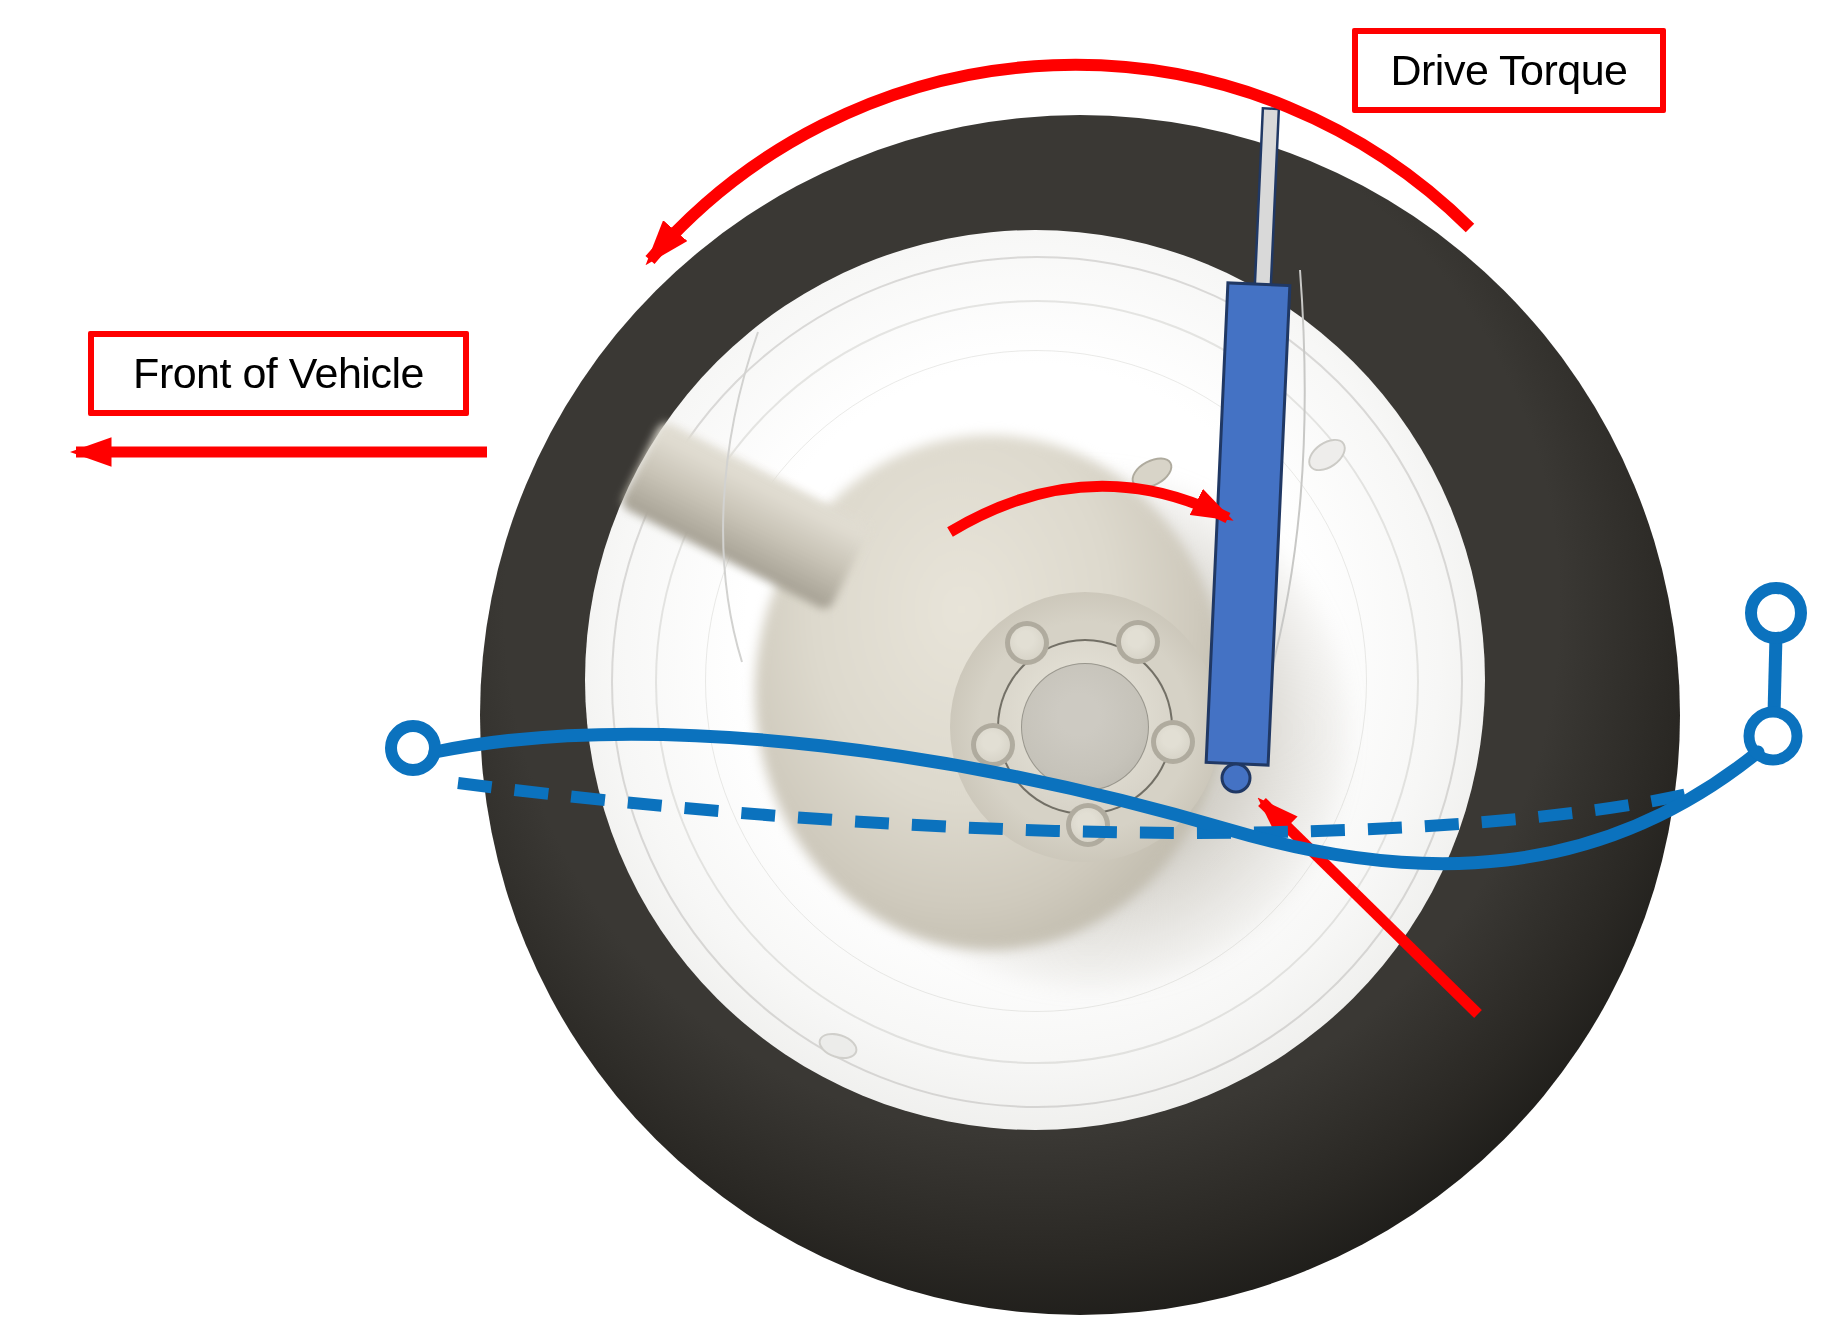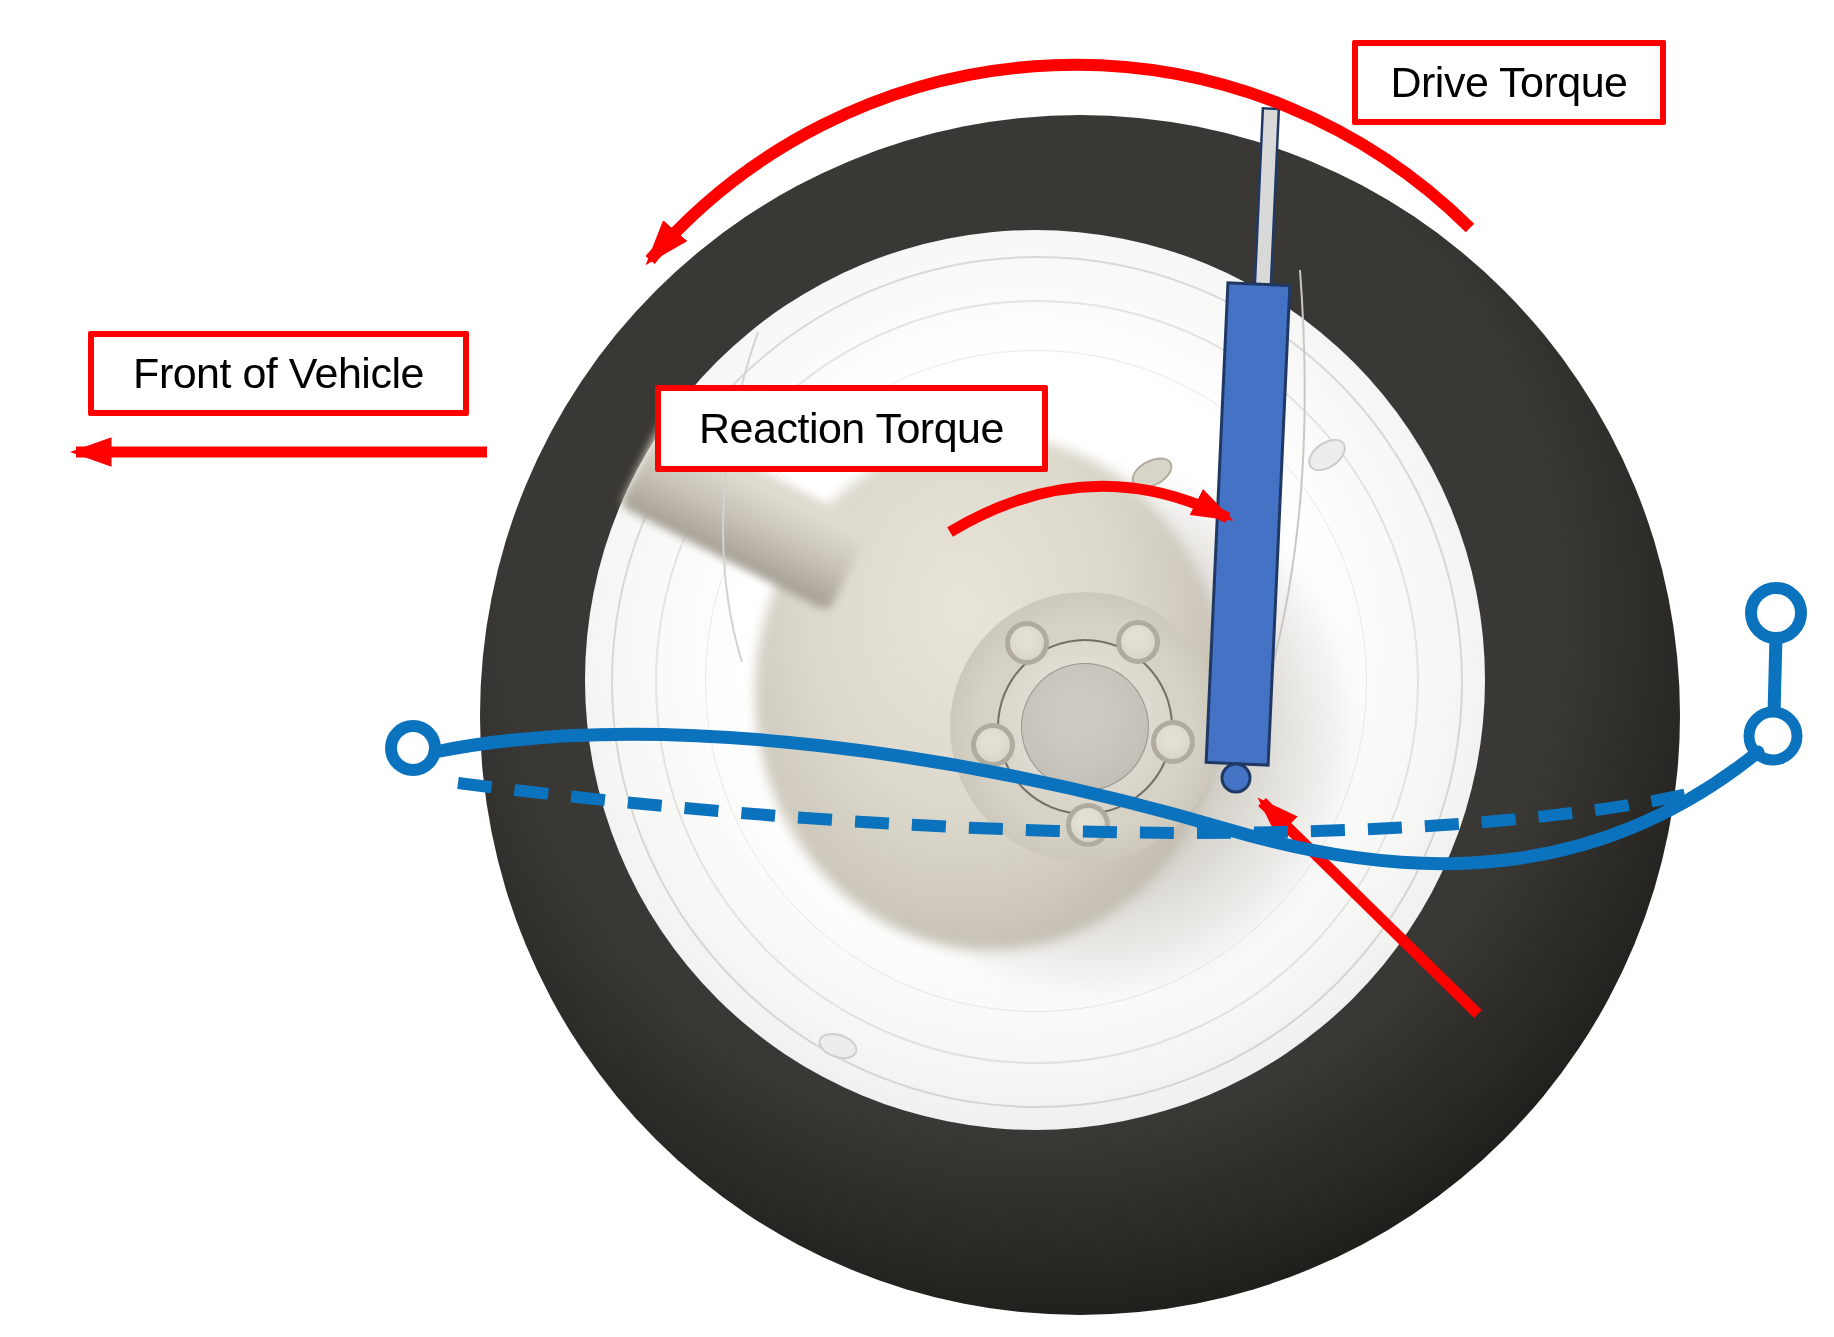--- a/index.html
+++ b/index.html
@@ -73,21 +73,21 @@
     background:#ececea;transform:rotate(18deg);}
   
   #overlay{left:0;top:0;width:1834px;height:1337px;}
   
   .callout{
     display:flex;align-items:center;justify-content:center;
     background:#ffffff;border:6px solid #ff0000;border-radius:2px;
     color:#000000;font-size:43px;letter-spacing:-0.5px;box-sizing:border-box;
     white-space:nowrap;
   }
-  #label-drive{left:1352px;top:28px;width:314px;height:85px;margin-top:12px;}
+  #label-drive{left:1352px;top:28px;width:314px;height:85px;}
   #label-front{left:88px;top:331px;width:381px;height:85px;}
   #label-reaction{left:655px;top:385px;width:393px;height:87px;}
   #label-pivot{left:1475px;top:1007px;width:246px;height:85px;}
 </style>
 </head>
 <body>
 
 <div id="stage">
 
   <div class="abs" id="tire"></div>
@@ -139,17 +139,14 @@
     <path d="M 950 532 Q 1090 448 1228 518" fill="none" stroke-width="11" marker-end="url(#arrow-red)" stroke="#FF0000"></path>
     <path d="M 487 452 L 76 452" fill="none" stroke-width="11" marker-end="url(#arrow-red)" stroke="#FF0000"></path>
   </svg>
 
   <div class="abs callout" id="label-drive">
     <span>Drive Torque</span>
   </div>
   <div class="abs callout" id="label-front">
     <span>Front of Vehicle</span>
   </div>
-  <div class="abs callout" id="label-reaction">
-    <span>Reaction Torque</span>
-  </div>
 
 </div>
 
 </body></html>

